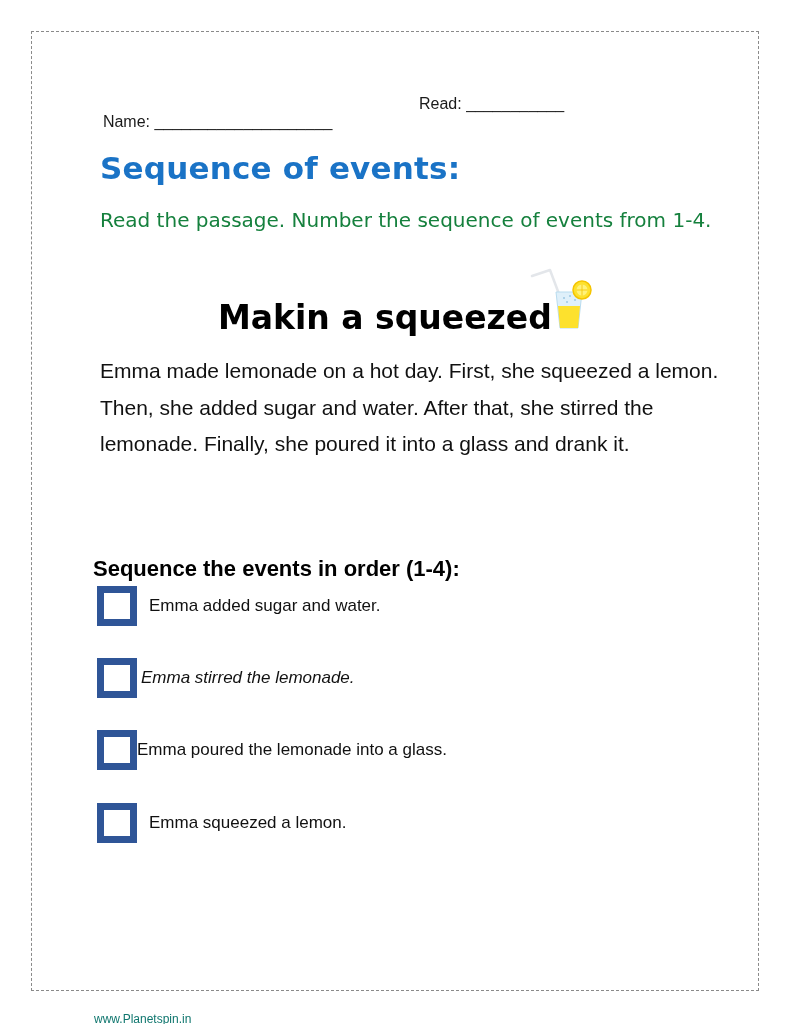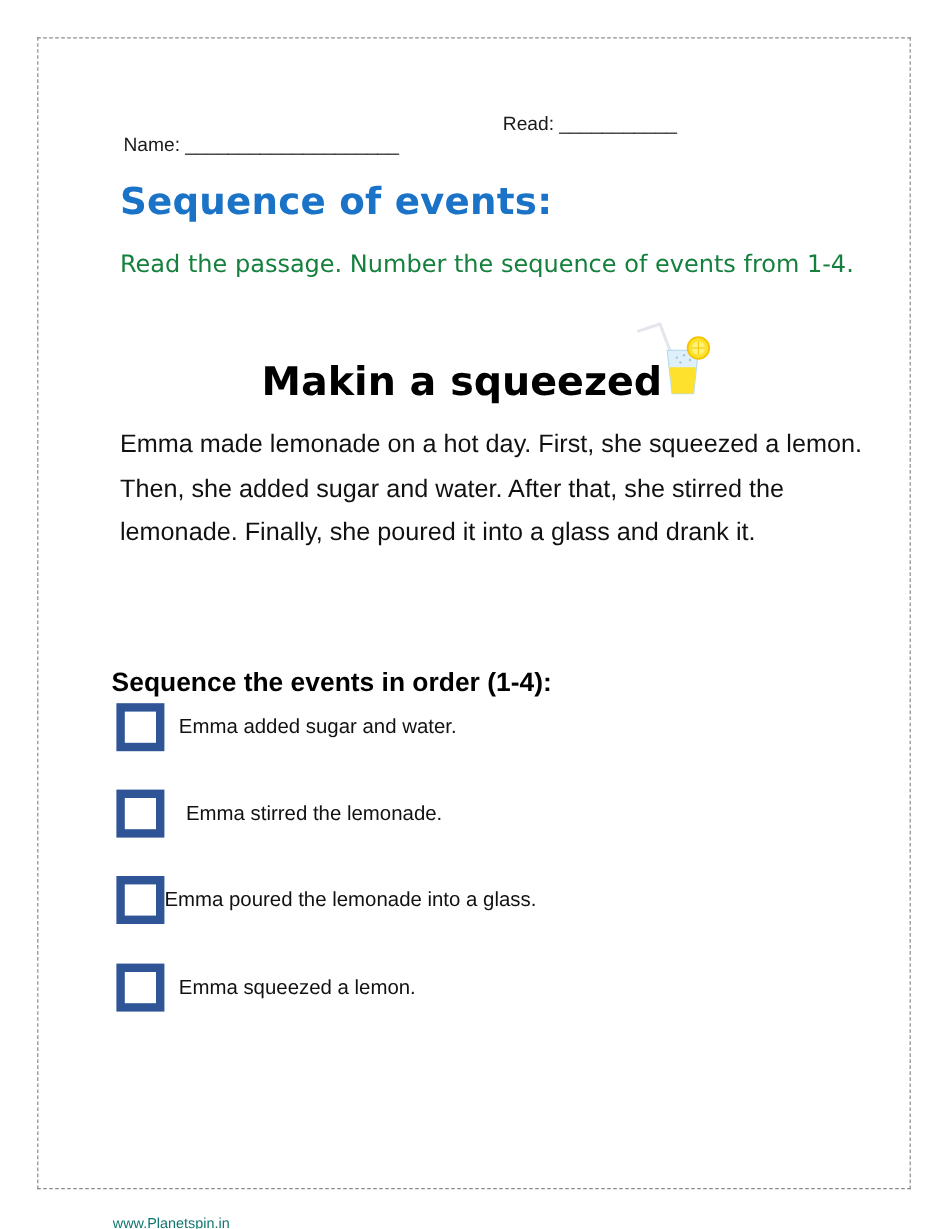--- a/index.html
+++ b/index.html
@@ -161,21 +161,21 @@
 
 <div class="sequence-heading">Sequence the events in order (1-4):</div>
 
 <div class="event-item" style="top:586px;">
   <div class="checkbox"></div>
   <span class="event-label" style="margin-left:12px;">Emma added sugar and water.</span>
 </div>
 
 <div class="event-item" style="top:658px;">
   <div class="checkbox"></div>
-  <span class="event-label" style="margin-left:18px;">Emma stirred the lemonade.</span>
+  <span class="event-label" style="margin-left:4px;font-style:italic;">Emma stirred the lemonade.</span>
 </div>
 
 <div class="event-item" style="top:730px;">
   <div class="checkbox"></div>
   <span class="event-label" style="">Emma poured the lemonade into a glass.</span>
 </div>
 
 <div class="event-item" style="top:803px;">
   <div class="checkbox"></div>
   <span class="event-label" style="margin-left:12px;">Emma squeezed a lemon.</span>

